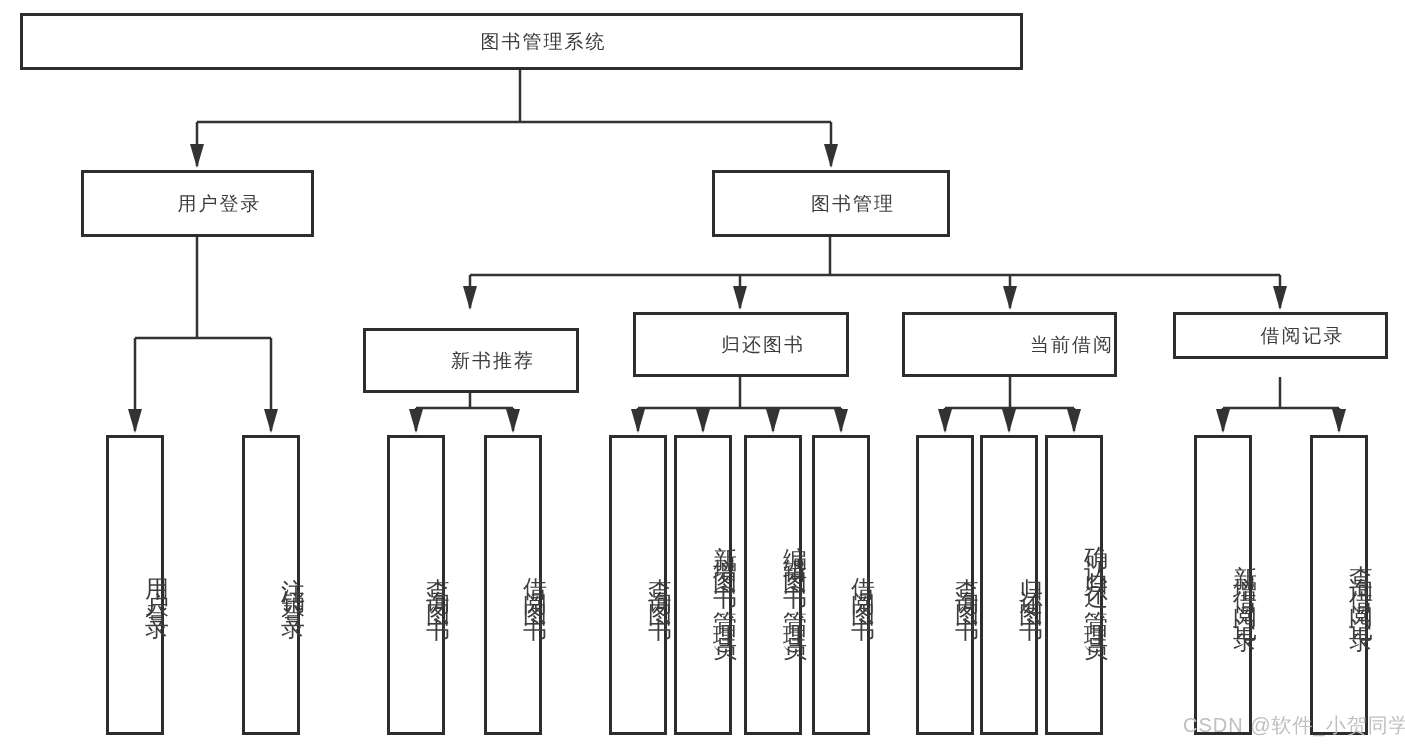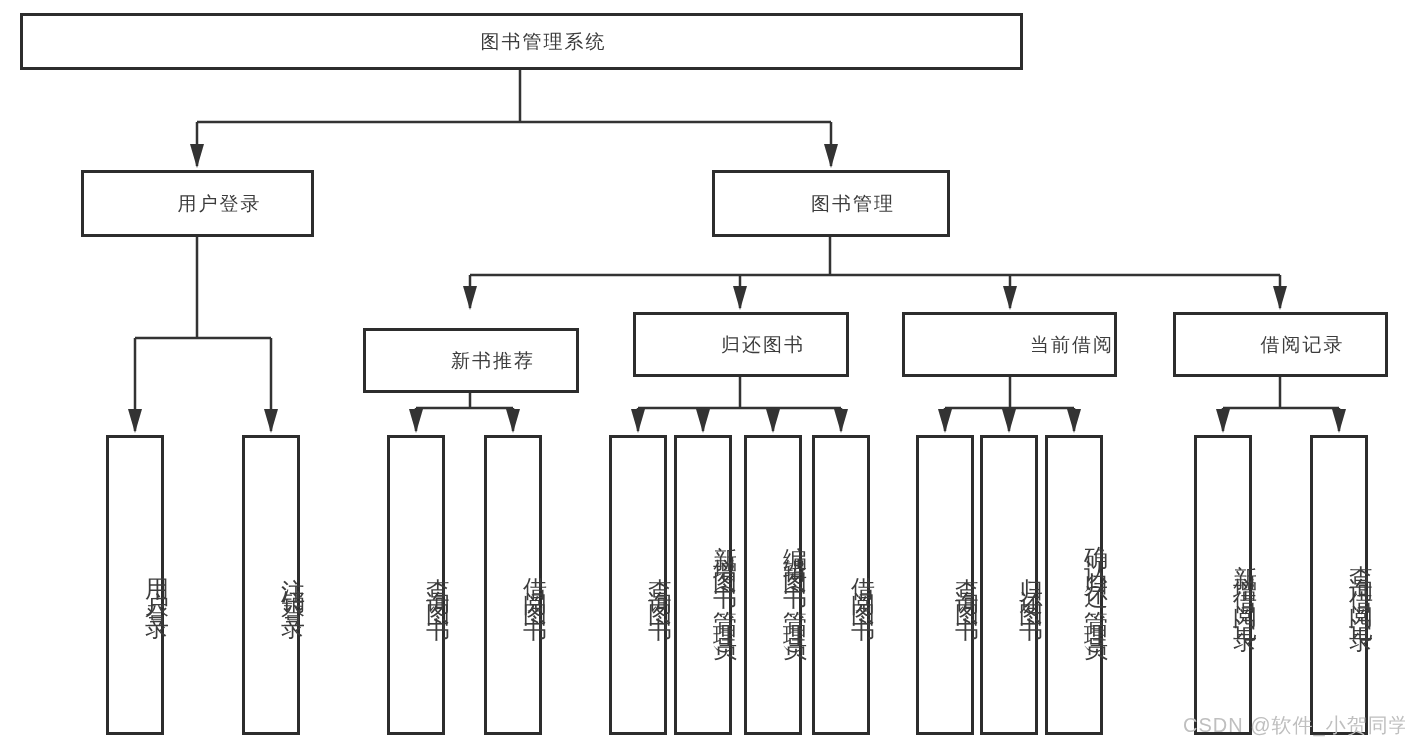--- a/index.html
+++ b/index.html
@@ -113,21 +113,21 @@
 
   <div class="node" style="left:363px; top:328px; width:216px; height:65px;">
     <span class="h-label">新书推荐</span>
   </div>
   <div class="node" style="left:633px; top:312px; width:216px; height:65px;">
     <span class="h-label">归还图书</span>
   </div>
   <div class="node" style="left:902px; top:312px; width:215px; height:65px;justify-content:flex-end;">
     <span class="h-label">当前借阅</span>
   </div>
-  <div class="node" style="left:1173px; top:312px; width:215px; height:65px;">
+  <div class="node" style="left:1173px; top:312px; width:215px; height:47px;">
     <span class="h-label">借阅记录</span>
   </div>
 
   <div class="node" style="left:106px; top:435px; width:58px; height:300px;">
     <span class="v-label">用户登录</span>
   </div>
   <div class="node" style="left:242px; top:435px; width:58px; height:300px;">
     <span class="v-label">注销登录</span>
   </div>
 

